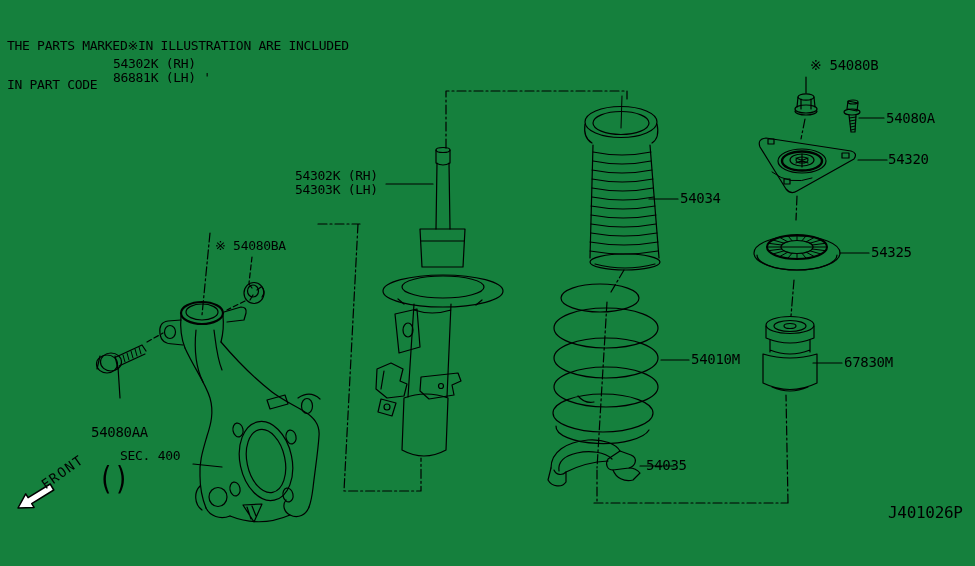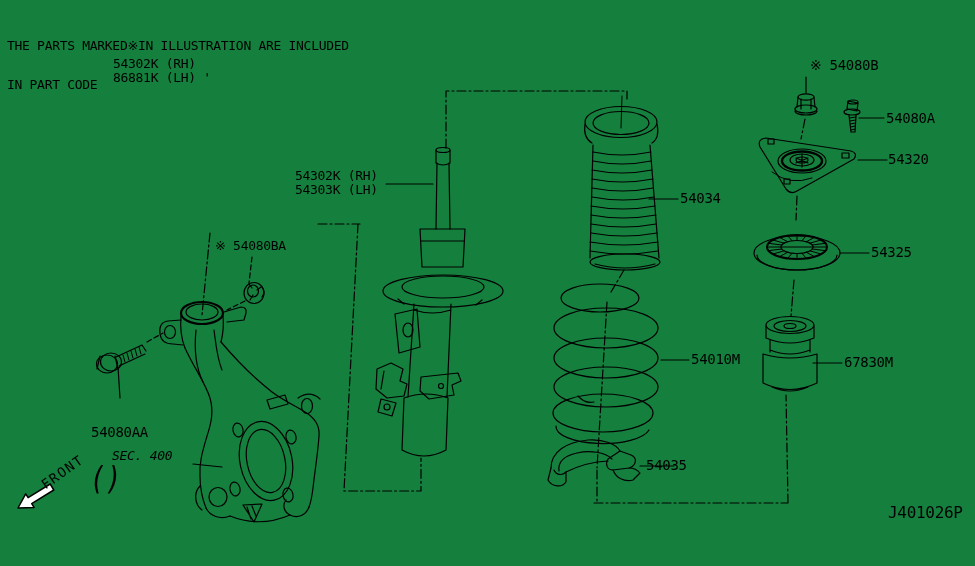--- a/index.html
+++ b/index.html
@@ -214,21 +214,21 @@
   <div class="lbl" style="left:886px;top:111px;">54080A</div>
   <div class="lbl" style="left:888px;top:152px;">54320</div>
   <div class="lbl" style="left:680px;top:191px;">54034</div>
   <div class="lbl" style="left:871px;top:245px;">54325</div>
   <div class="lbl" style="left:691px;top:352px;text-align:right;">54010M</div>
   <div class="lbl" style="left:844px;top:355px;">67830M</div>
   <div class="lbl" style="left:646px;top:458px;">54035</div>
   <div class="lbl s13" style="left:215px;top:239px;">※ 54080BA</div>
   <div class="lbl" style="left:91px;top:401px;margin-top:24px;">54080AA</div>
 
-  <div class="sec-block" style="left:90px;top:449px;font-style:italic;">
+  <div class="sec-block" style="left:98px;top:449px;">
     <div class="sec-title">SEC. 400</div>
     <div class="sec-rows">
       <span class="big-paren">(</span>
       <span class="big-paren">)</span>
     </div>
   </div>
 
   <div class="front-lbl" style="left:38px;top:479px;">FRONT</div>
 
   <div class="lbl s16" style="left:888px;top:504px;">J401026P</div>

